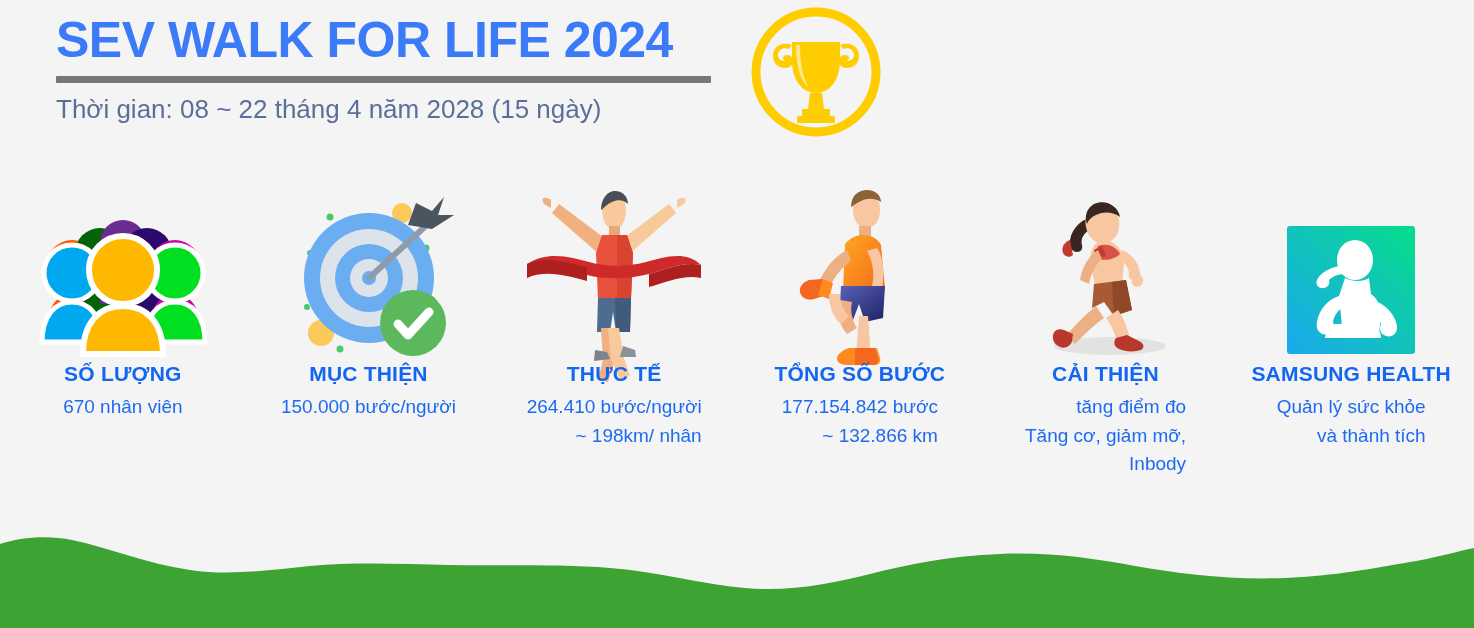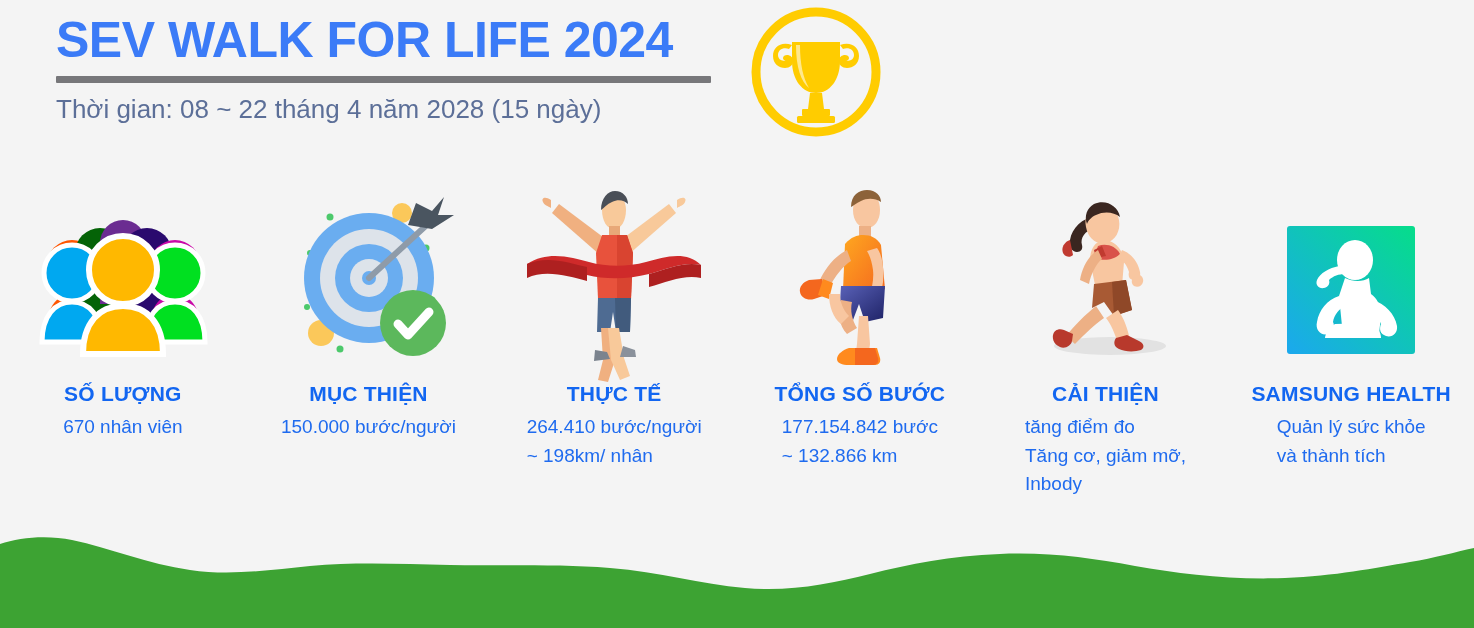--- a/index.html
+++ b/index.html
@@ -28,24 +28,24 @@
   #trophy-badge { position:absolute; left:742px; top:4px; width:148px; height:136px; }
 
   
   #stats { position:absolute; left:0; top:188px; width:1474px; height:330px; display:flex; }
   .stat {
     flex:1 1 0; display:flex; flex-direction:column;
     align-items:center; position:relative;
   }
   .stat-art { height:172px; display:flex; align-items:flex-end; justify-content:center; }
   .stat-label {
-    margin-top:22px; font-size:21px; font-weight:bold; color:#1266f1;
+    margin-top:2px; font-size:21px; font-weight:bold; color:#1266f1;
     letter-spacing:0.2px; text-align:center; white-space:nowrap;
   }
-  .stat-values { margin-top:7px; text-align:left; }
+  .stat-values { margin-top:7px; text-align:right; }
   .stat-line { font-size:19px; color:#1f6bef; line-height:1.5; white-space:nowrap; }
 
   
   #wave { position:absolute; left:0; bottom:0; width:1474px; height:110px; }
 
   svg { display:block; overflow:visible; }
 </style>
 </head>
 <body>
 

